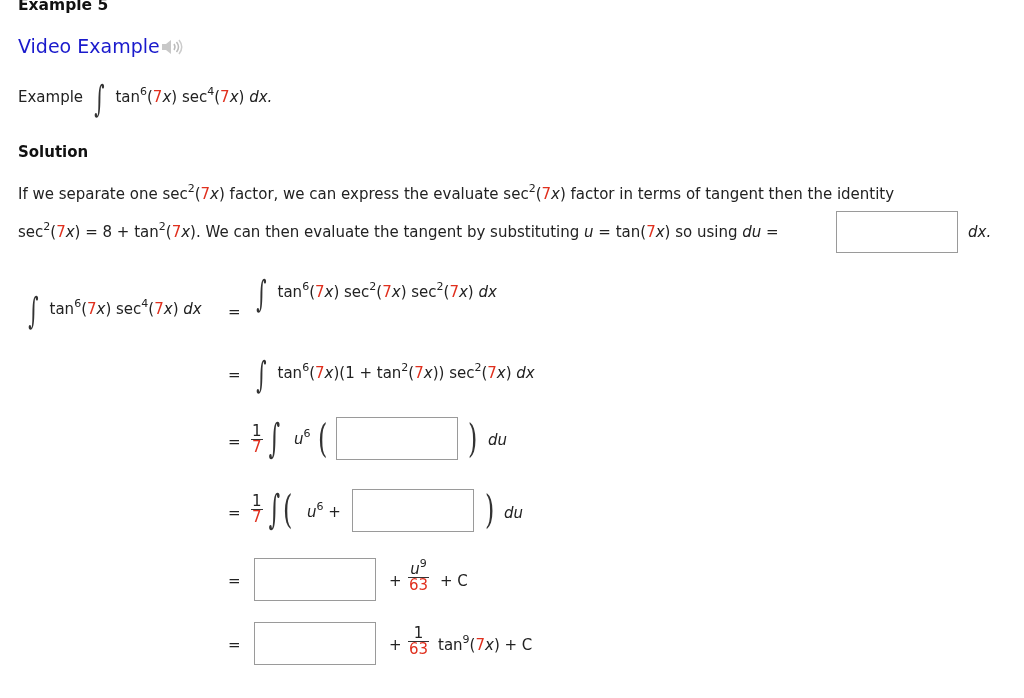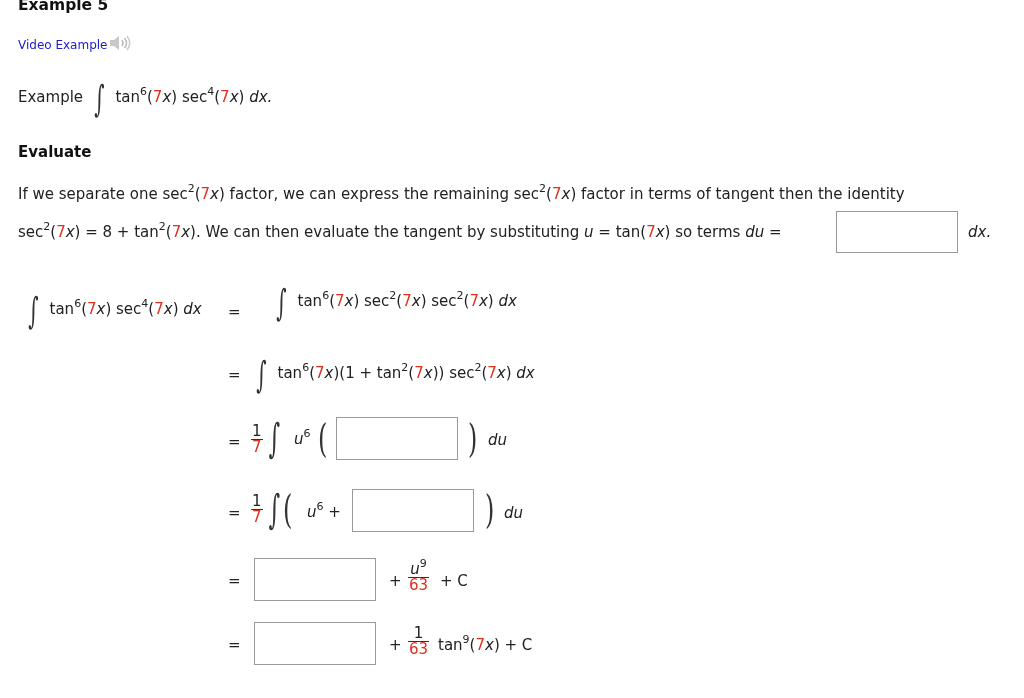--- a/index.html
+++ b/index.html
@@ -1,20 +1,20 @@
 <!DOCTYPE html>
 <html><head>
 <meta charset="utf-8">
 <style>
   html, body { margin:0; padding:0; background:#ffffff; }
   body { width:1024px; height:698px; position:relative; overflow:hidden;
          font-family:"DejaVu Sans","Liberation Sans",sans-serif; font-size:15px; color:#222; }
   .abs { position:absolute; white-space:nowrap; }
   .title { left:18px; top:-4px; font-weight:bold; font-size:15.5px; color:#111; }
-  .video { left:18px; top:35px; color:#1a1acc; font-size:12px; cursor:pointer; }
+  .video { left:18px; top:35px; color:#1a1acc; font-size:19px; cursor:pointer; }
   .speaker { display:inline-block; vertical-align:-2px; margin-left:1px; }
   .red { color:#e0301e; }
   i.v { font-style:italic; }
   sup { font-size:11px; vertical-align:7px; line-height:0; }
   .int { display:inline-block; font-family:"DejaVu Serif",serif; font-size:36px; line-height:20px;
          transform:scaleX(0.55); color:#333; vertical-align:-9px; margin:0 2px; }
   .solution { left:18px; top:143px; font-weight:bold; color:#111; }
   .para1 { left:18px; top:185px; }
   .para2 { left:18px; top:223px; }
   .ans { position:absolute; border:1px solid #9a9a9a; background:#fff; box-sizing:border-box; }
@@ -37,34 +37,34 @@
         <path d="M18 1q5.5 7 0 14" stroke="#ccc" stroke-width="1.5" fill="none"></path>
       </svg></span>
 </div>
 
 <div class="abs" style="left:18px; top:88px;">
   <span>Example</span>
   <span class="int">∫</span>
   <span><span>tan</span><sup>6</sup>(<span class="red">7</span><i class="v">x</i>) <span>sec</span><sup>4</sup>(<span class="red">7</span><i class="v">x</i>) <i class="v">dx.</i></span>
 </div>
 
-<div class="abs solution">Evaluate</div>
+<div class="abs solution">Solution</div>
 
-<div class="abs para1"><span>If we separate one sec</span><sup>2</sup>(<span class="red">7</span><i class="v">x</i><span>) factor, we can express the remaining sec</span><sup>2</sup>(<span class="red">7</span><i class="v">x</i><span>) factor in terms of tangent then the identity</span></div>
+<div class="abs para1"><span>If we separate one sec</span><sup>2</sup>(<span class="red">7</span><i class="v">x</i><span>) factor, we can express the evaluate sec</span><sup>2</sup>(<span class="red">7</span><i class="v">x</i><span>) factor in terms of tangent then the identity</span></div>
 
-<div class="abs para2"><span>sec</span><sup>2</sup>(<span class="red">7</span><i class="v">x</i><span>) = 8 + tan</span><sup>2</sup>(<span class="red">7</span><i class="v">x</i><span>). We can then evaluate the tangent by substituting</span> <i class="v">u</i> <span>= tan(</span><span class="red">7</span><i class="v">x</i><span>) so terms</span> <i class="v">du</i> <span>=</span></div>
+<div class="abs para2"><span>sec</span><sup>2</sup>(<span class="red">7</span><i class="v">x</i><span>) = 8 + tan</span><sup>2</sup>(<span class="red">7</span><i class="v">x</i><span>). We can then evaluate the tangent by substituting</span> <i class="v">u</i> <span>= tan(</span><span class="red">7</span><i class="v">x</i><span>) so using</span> <i class="v">du</i> <span>=</span></div>
 <input class="ans" style="left: 836px; top: 211px; width: 122px; height: 42px;" value="">
 <div class="abs" style="left:968px; top:223px;"><i class="v">dx.</i></div>
 
 <div class="eq" style="left:22px; top:300px;">
   <span class="int">∫</span> tan<sup>6</sup>(<span class="red">7</span><i class="v">x</i>) sec<sup>4</sup>(<span class="red">7</span><i class="v">x</i>) <i class="v">dx</i>
 </div>
 
 <div class="abs" style="left:228px; top:303px;">=</div>
-<div class="eq" style="left:250px; top:292px;margin-left:20px;">
+<div class="eq" style="left:250px; top:283px;">
   <span class="int">∫</span> tan<sup>6</sup>(<span class="red">7</span><i class="v">x</i>) sec<sup>2</sup>(<span class="red">7</span><i class="v">x</i>) sec<sup>2</sup>(<span class="red">7</span><i class="v">x</i>) <i class="v">dx</i>
 </div>
 
 <div class="abs" style="left:228px; top:366px;">=</div>
 <div class="eq" style="left:250px; top:364px;">
   <span class="int">∫</span> tan<sup>6</sup>(<span class="red">7</span><i class="v">x</i>)(1 + tan<sup>2</sup>(<span class="red">7</span><i class="v">x</i>)) sec<sup>2</sup>(<span class="red">7</span><i class="v">x</i>) <i class="v">dx</i>
 </div>
 
 <div class="abs" style="left:228px; top:433px;">=</div>
 <div class="abs" style="left:251px; top:424px;">

